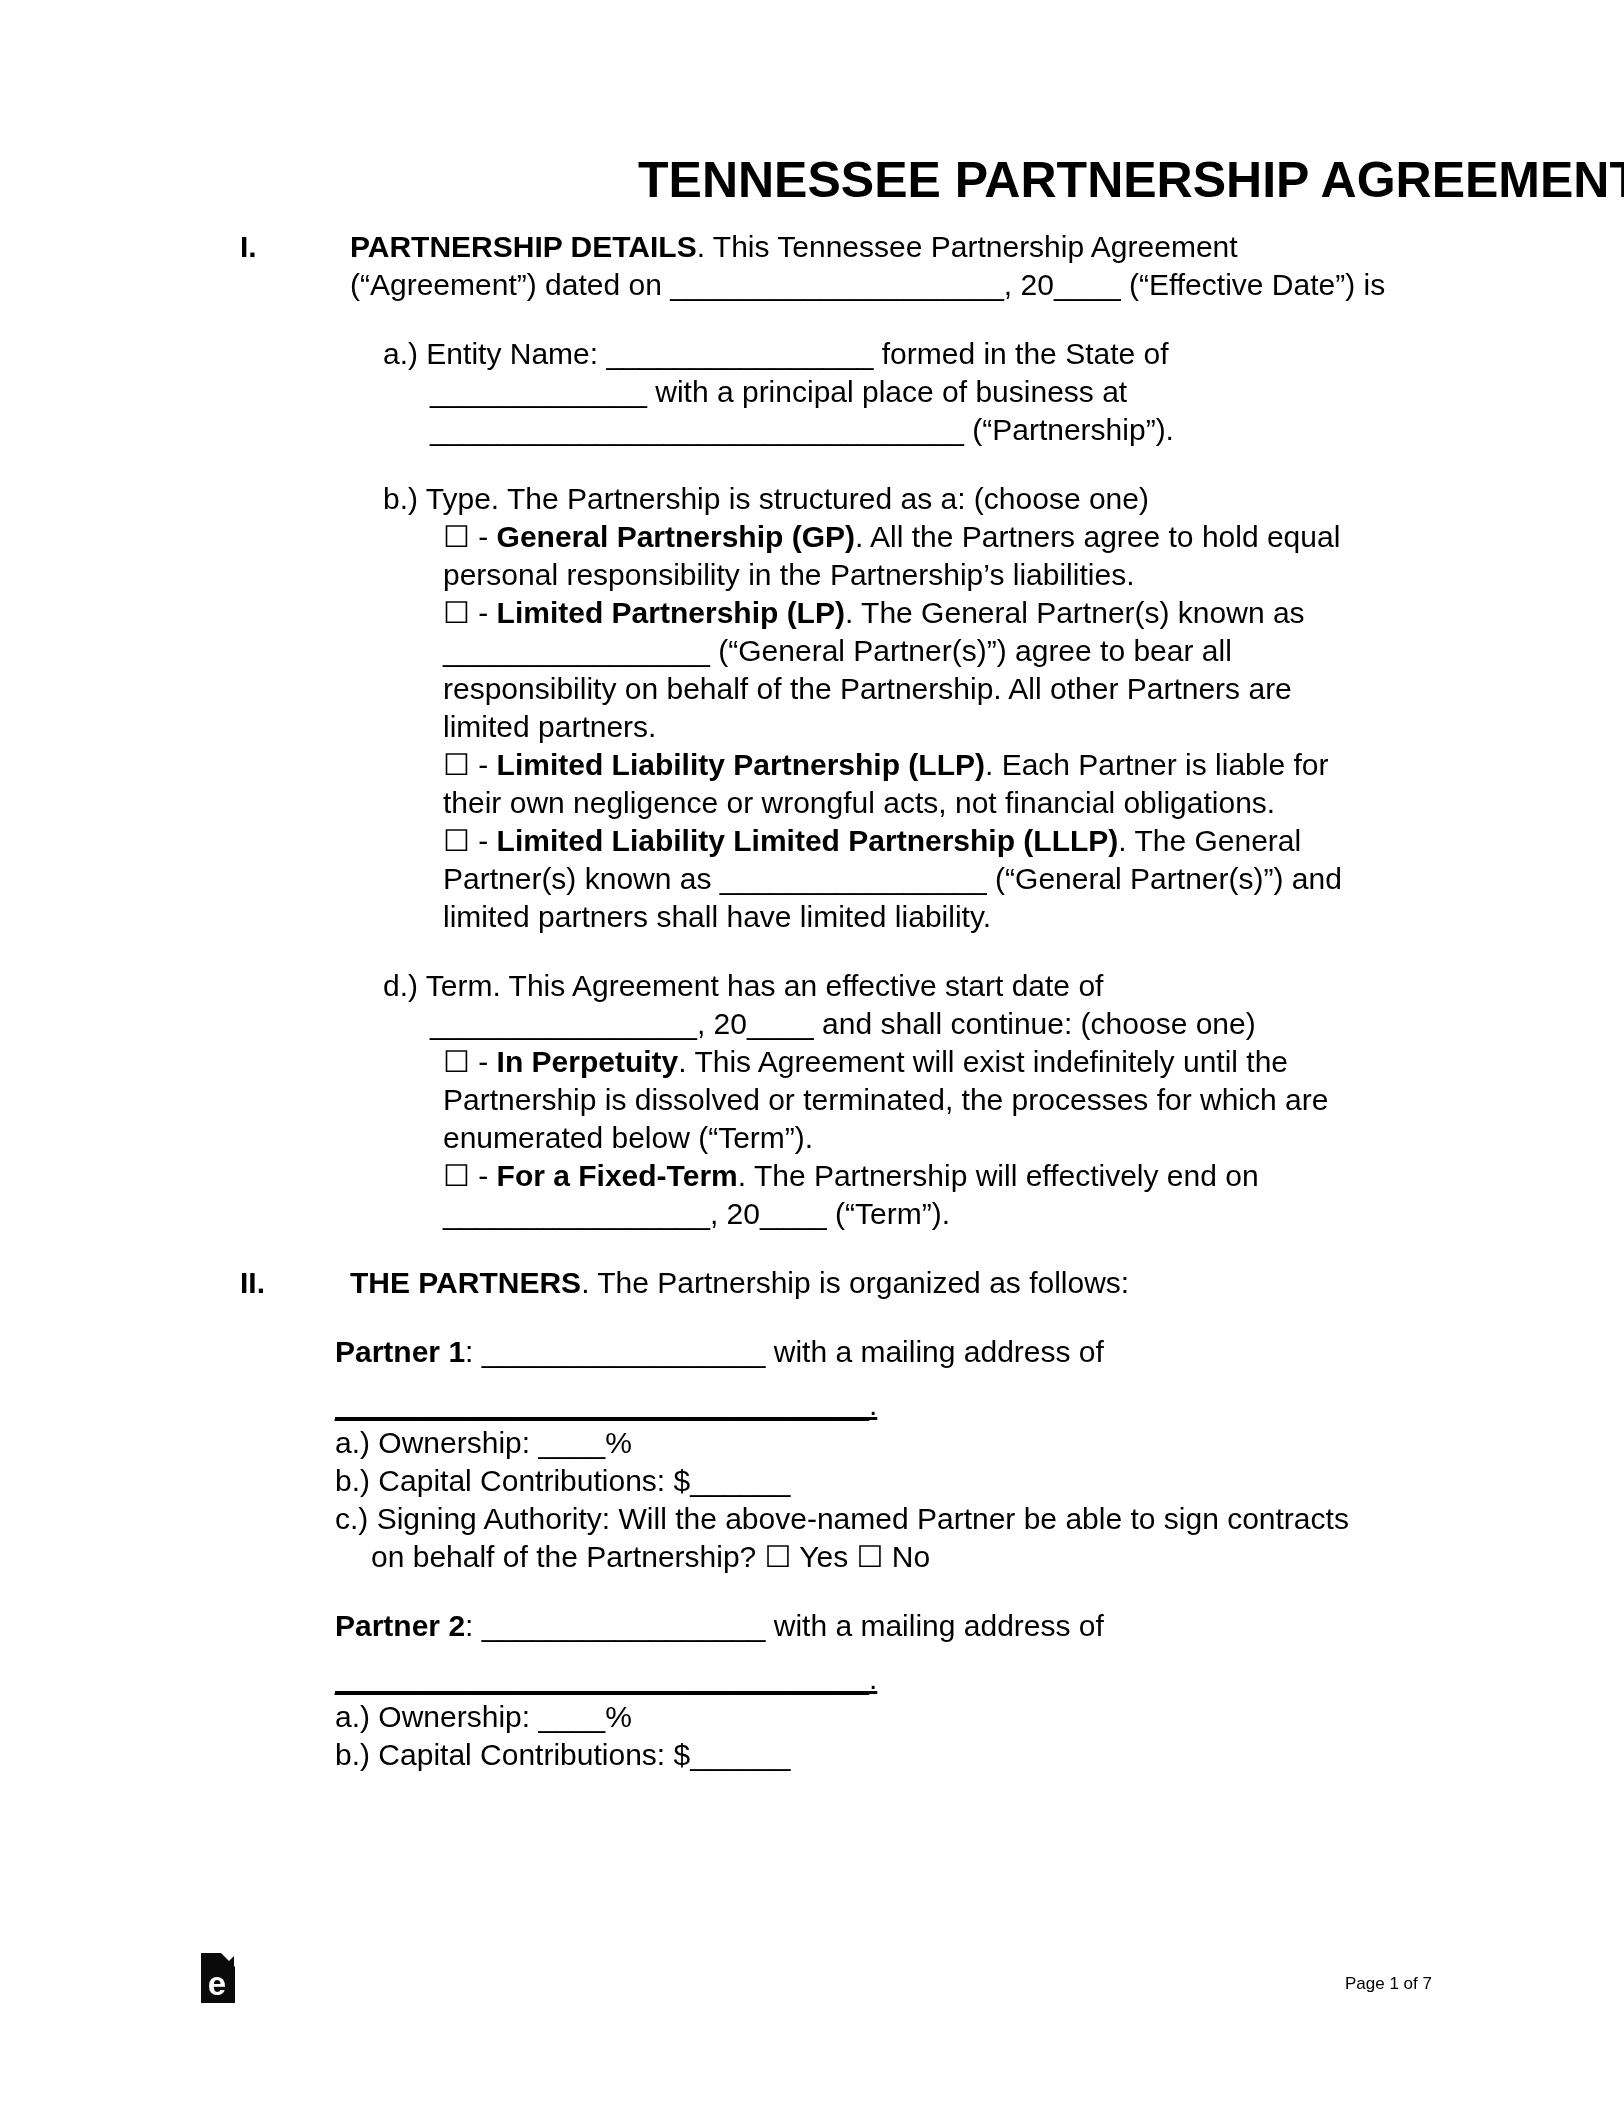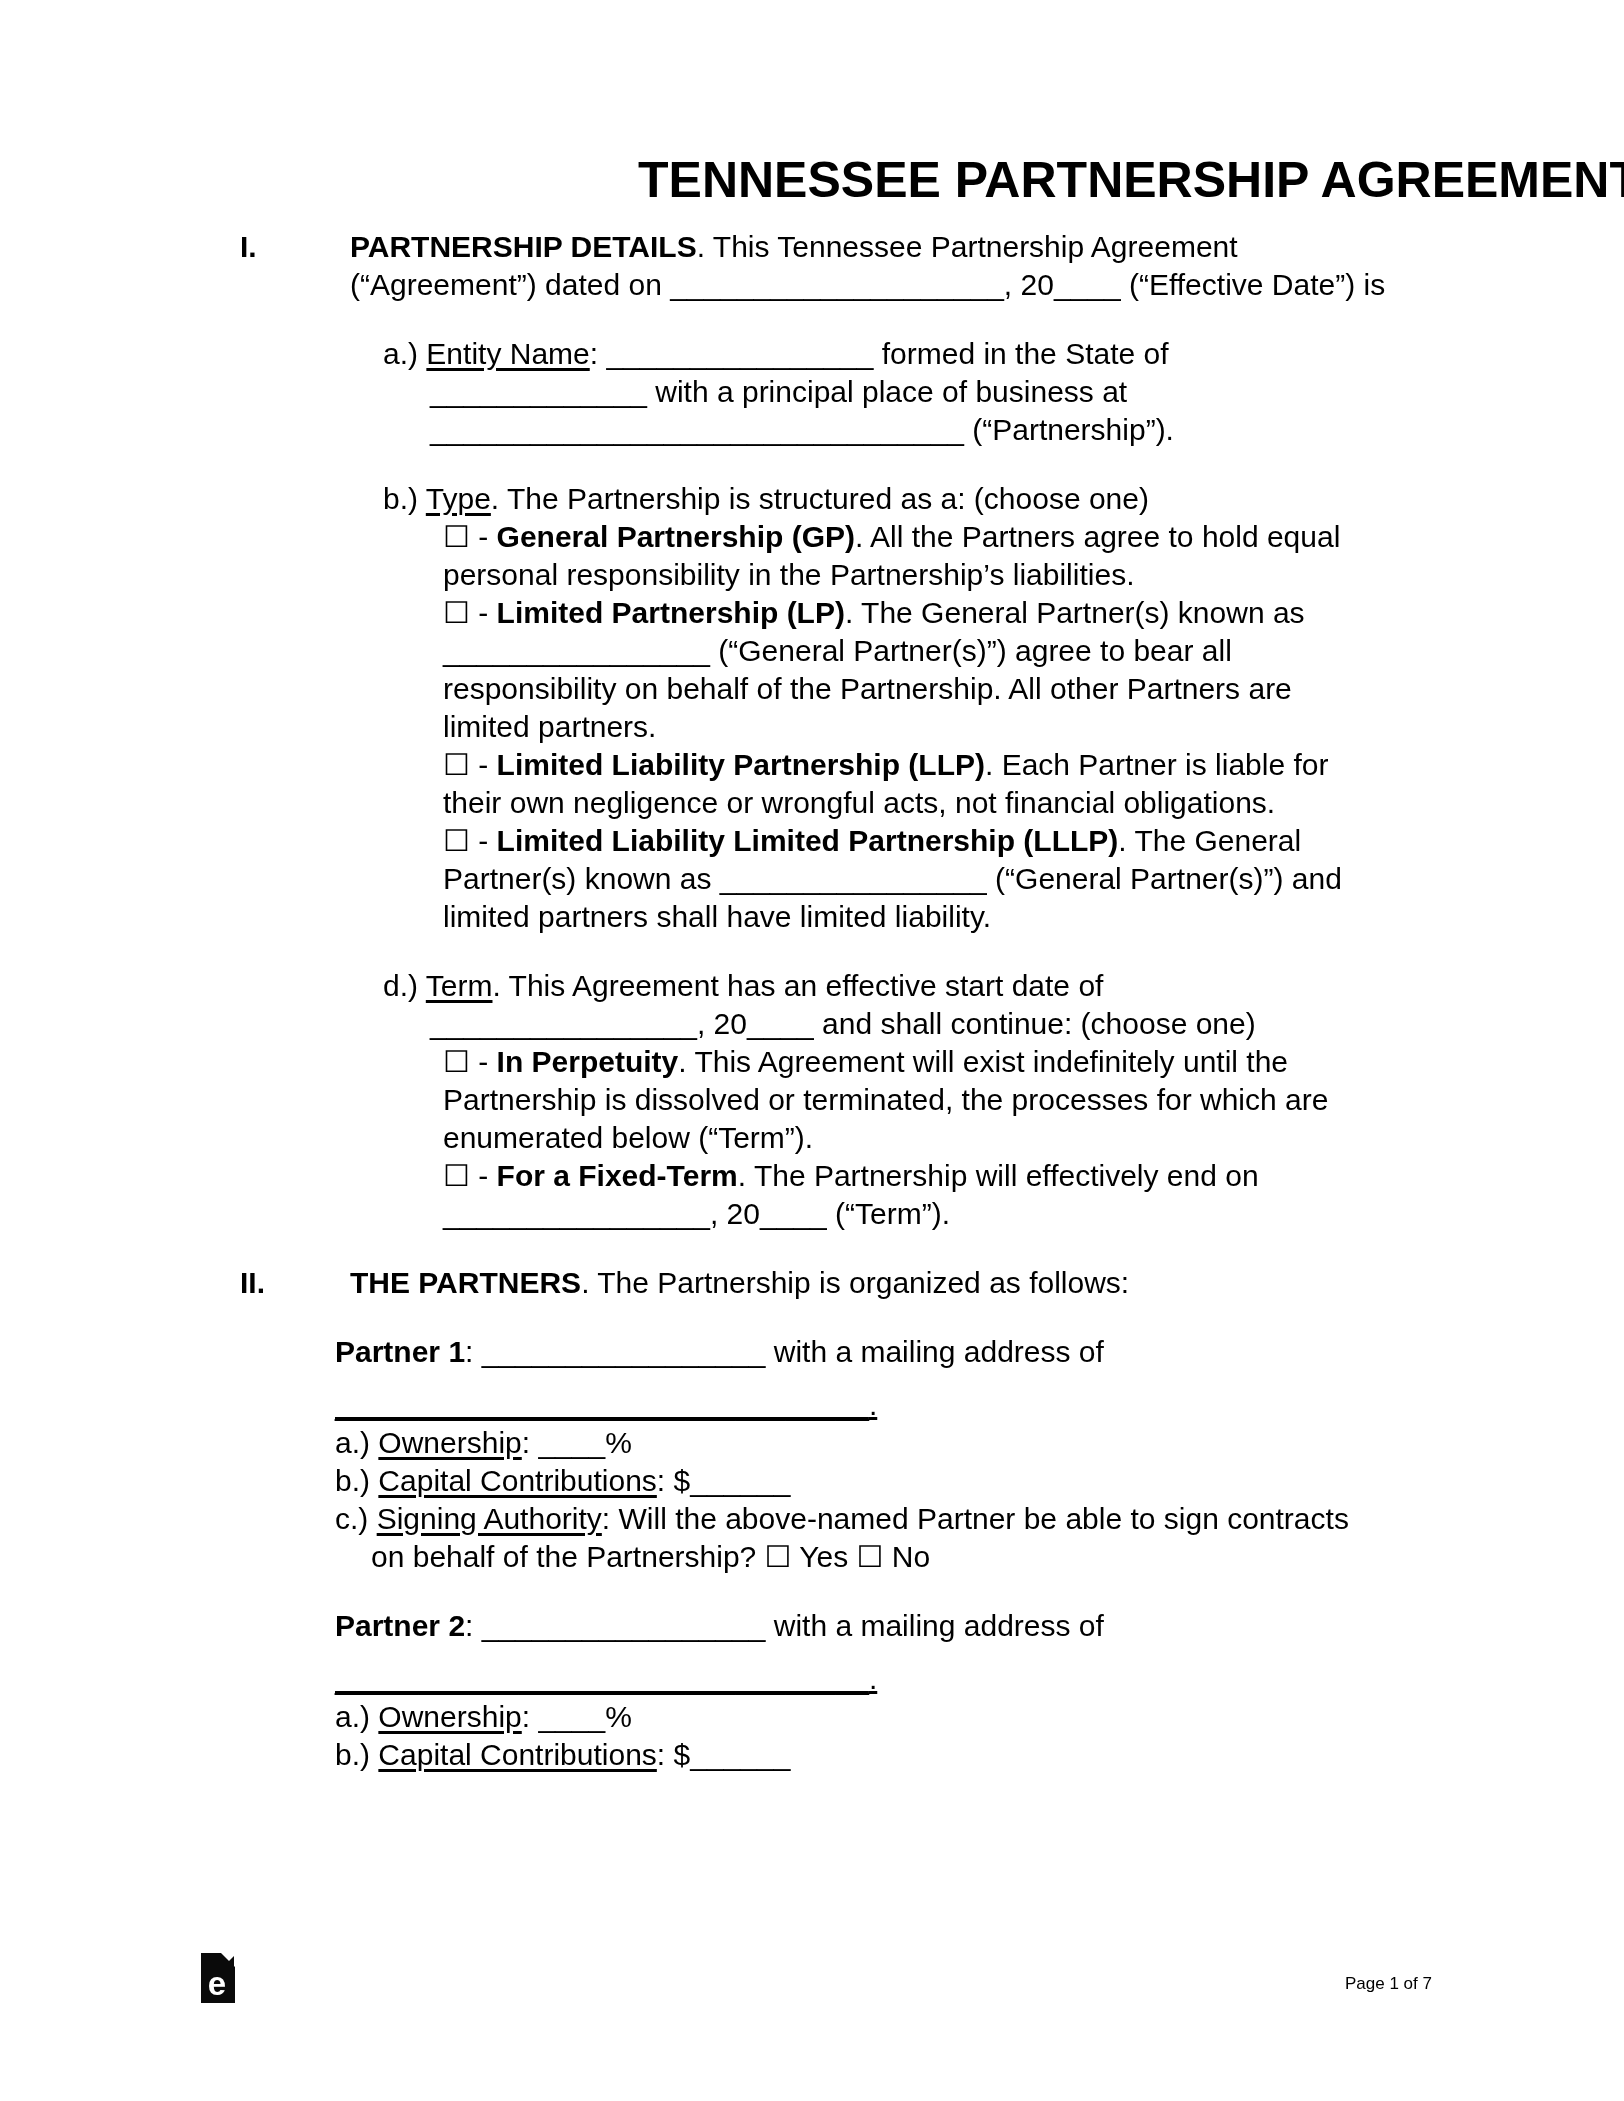--- a/index.html
+++ b/index.html
@@ -17,21 +17,21 @@
   .roman{position:absolute;left:-99px;top:0;}
   .line{white-space:nowrap;}
   .ind-body{margin-left:11px;}
   .ind-sub{margin-left:44px;}
   .ind-subcont{margin-left:91px;}
   .ind-checkbox{margin-left:104px;}
   .ind-partner{margin-left:-4px;}
   .ind-partnercont{margin-left:32px;}
   .gap-small{margin-top:15px;text-decoration:underline;}
   .b{font-weight:bold;}
-  .u{text-decoration:underline;text-underline-offset:4px;}
+  .u{text-underline-offset:4px;}
   .cb{font-size:30px;}
   .logo{
     position:absolute;left:201px;top:1953px;width:34px;height:50px;background:#0a0a0a;
   }
   .logo .fold{
     position:absolute;right:0;top:0;width:0;height:0;
     border-left:14px solid transparent;border-top:14px solid #ffffff;
   }
   .logo .flap{
     position:absolute;right:1px;top:3px;width:0;height:0;

